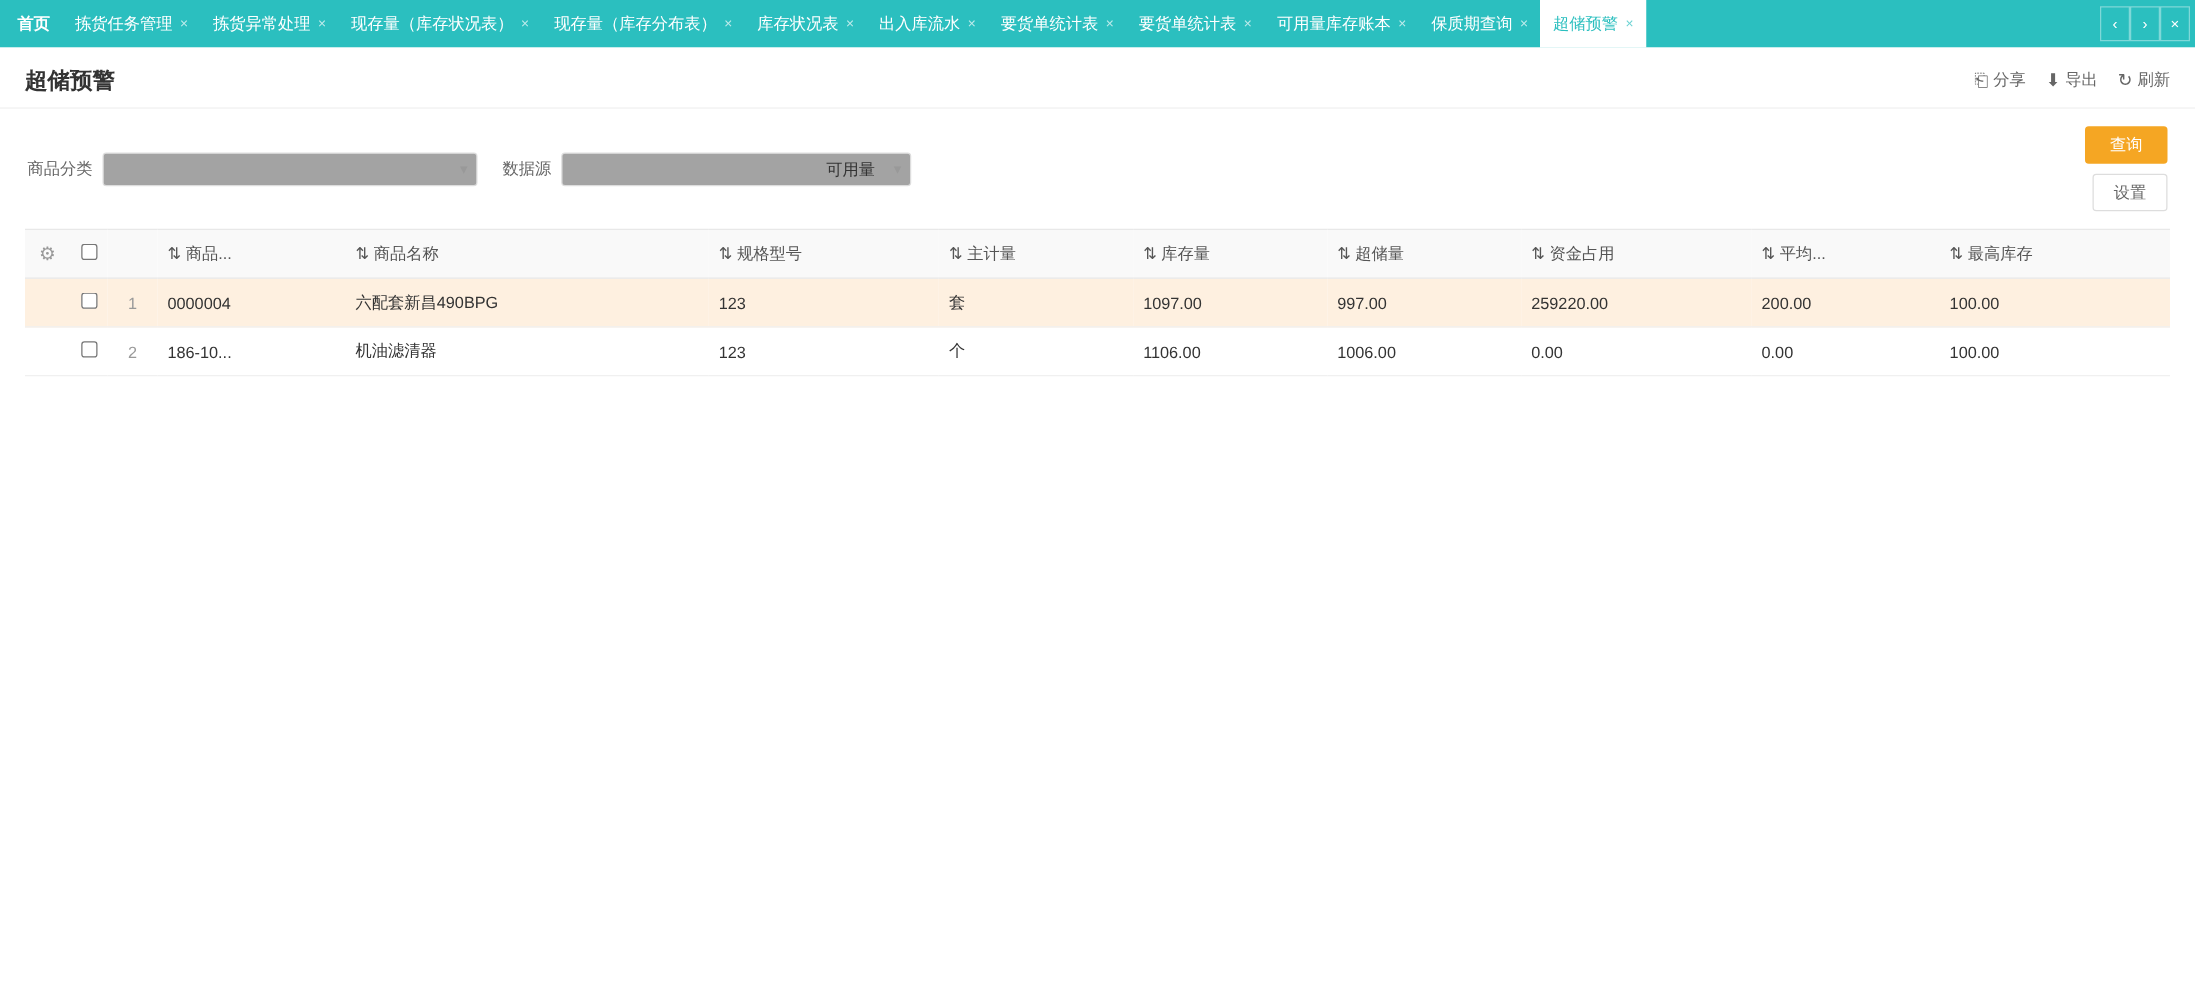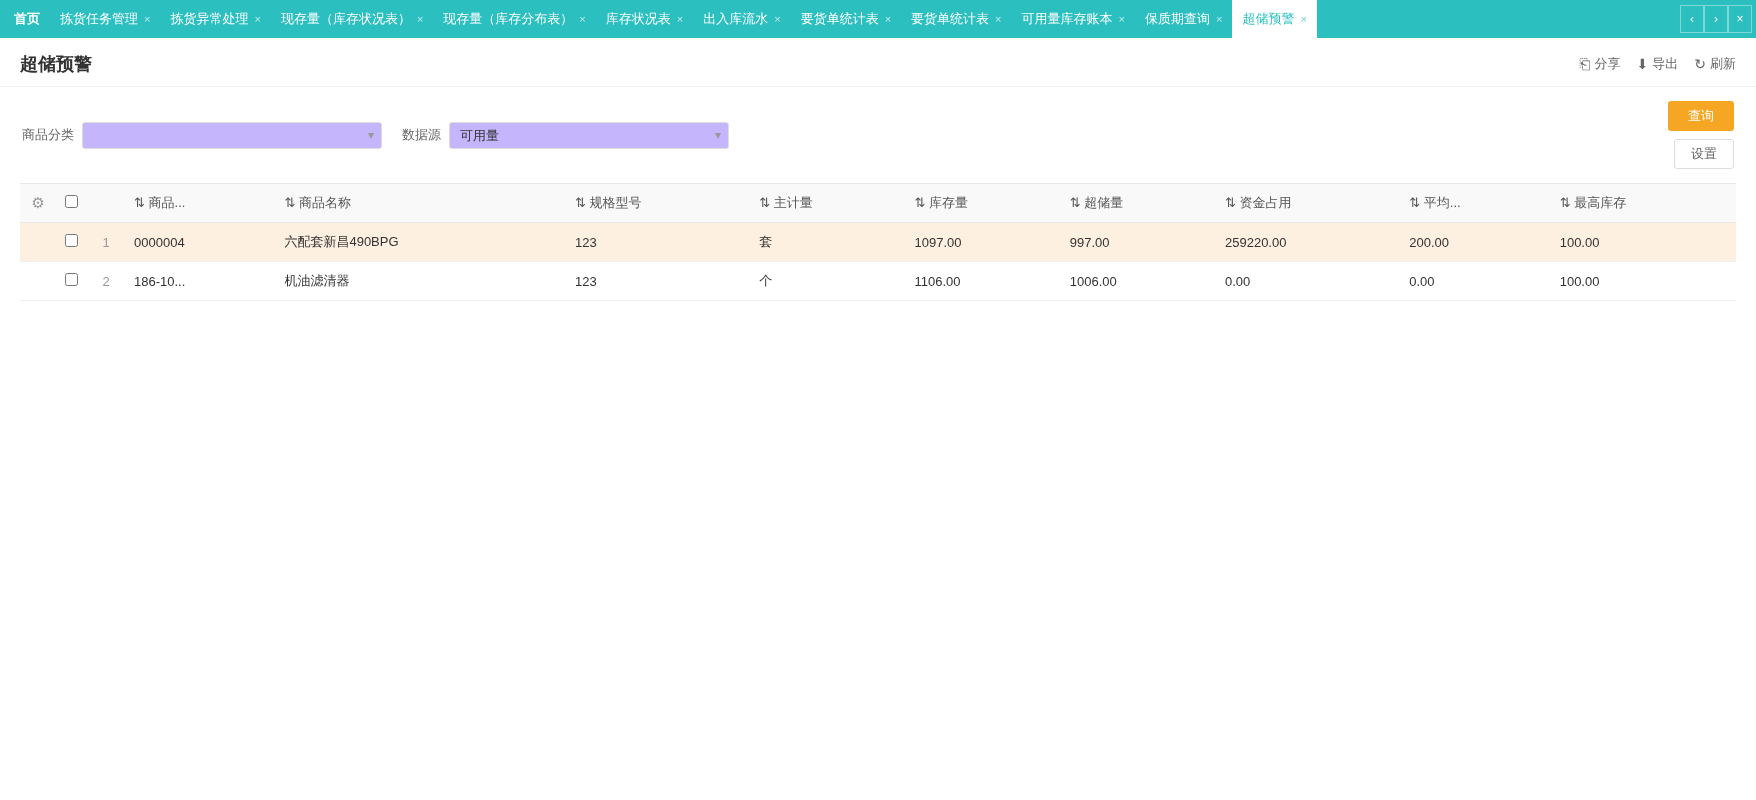--- a/index.html
+++ b/index.html
@@ -104,25 +104,26 @@
       color: #666;
       font-size: 13px;
       white-space: nowrap;
     }
     .filter-select {
       border: 1px solid #ddd;
       border-radius: 3px;
       padding: 5px 28px 5px 10px;
       font-size: 13px;
       color: #333;
-      background: #c4b5fd;
+      background: #a3a3a3;
       appearance: none;
       width: 300px;
       position: relative;
       cursor: pointer;
+      text-align: right;
     }
     .select-wrapper {
       position: relative;
       display: inline-block;
     }
     .select-wrapper::after {
       content: '▾';
       position: absolute;
       right: 8px;
       top: 50%;

